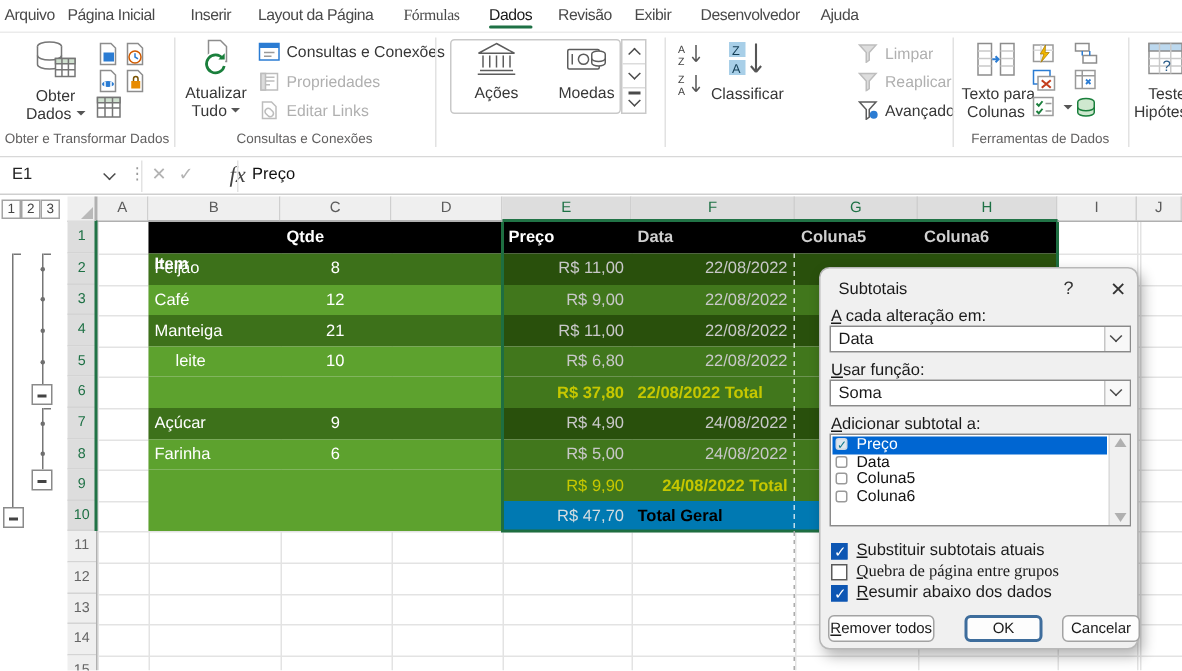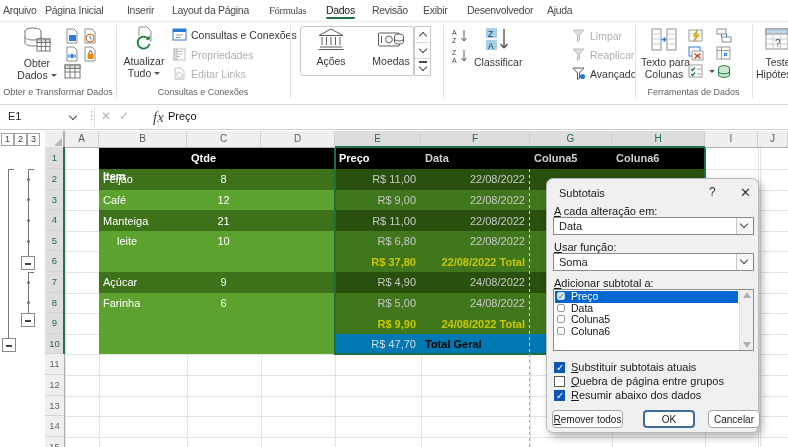--- a/index.html
+++ b/index.html
@@ -359,30 +359,30 @@
       <div class="celltxt" style="position: absolute; left: 425px; top: 62.9px; width: 100px; height: 14px; line-height: 14px; color: rgb(200, 200, 200); font-weight: normal; text-align: right;">22/08/2022</div>
       <div class="celltxt" style="position: absolute; left: 103px; top: 83.5px; width: 79px; height: 14px; line-height: 14px; color: rgb(255, 255, 255); font-weight: normal; text-align: left;">Manteiga</div>
       <div class="celltxt" style="position: absolute; left: 191px; top: 83.5px; width: 65px; height: 14px; line-height: 14px; color: rgb(255, 255, 255); font-weight: normal; text-align: center;">21</div>
       <div class="celltxt" style="position: absolute; left: 339px; top: 83.5px; width: 77px; height: 14px; line-height: 14px; color: rgb(200, 200, 200); font-weight: normal; text-align: right;">R$ 11,00</div>
       <div class="celltxt" style="position: absolute; left: 425px; top: 83.5px; width: 100px; height: 14px; line-height: 14px; color: rgb(200, 200, 200); font-weight: normal; text-align: right;">22/08/2022</div>
       <div class="celltxt" style="position: absolute; left: 103px; top: 104.1px; width: 79px; height: 14px; line-height: 14px; color: rgb(255, 255, 255); font-weight: normal; text-align: left; margin-left: 14px;">leite</div>
       <div class="celltxt" style="position: absolute; left: 191px; top: 104.1px; width: 65px; height: 14px; line-height: 14px; color: rgb(255, 255, 255); font-weight: normal; text-align: center;">10</div>
       <div class="celltxt" style="position: absolute; left: 339px; top: 104.1px; width: 77px; height: 14px; line-height: 14px; color: rgb(200, 200, 200); font-weight: normal; text-align: right;">R$ 6,80</div>
       <div class="celltxt" style="position: absolute; left: 425px; top: 104.1px; width: 100px; height: 14px; line-height: 14px; color: rgb(200, 200, 200); font-weight: normal; text-align: right;">22/08/2022</div>
       <div class="celltxt" style="position: absolute; left: 339px; top: 124.7px; width: 77px; height: 14px; line-height: 14px; color: rgb(198, 199, 0); font-weight: bold; text-align: right;">R$ 37,80</div>
-      <div class="celltxt" style="position: absolute; left: 425px; top: 124.7px; width: 100px; height: 14px; line-height: 14px; color: rgb(198, 199, 0); font-weight: bold; text-align: right;">22/08/2022 Total</div>
+      <div class="celltxt" style="position: absolute; left: 425px; top: 124.7px; width: 100px; height: 14px; line-height: 14px; color: rgb(198, 199, 0); font-weight: bold; ">22/08/2022 Total</div>
       <div class="celltxt" style="position: absolute; left: 103px; top: 145.3px; width: 79px; height: 14px; line-height: 14px; color: rgb(255, 255, 255); font-weight: normal; text-align: left;">Açúcar</div>
       <div class="celltxt" style="position: absolute; left: 191px; top: 145.3px; width: 65px; height: 14px; line-height: 14px; color: rgb(255, 255, 255); font-weight: normal; text-align: center;">9</div>
       <div class="celltxt" style="position: absolute; left: 339px; top: 145.3px; width: 77px; height: 14px; line-height: 14px; color: rgb(200, 200, 200); font-weight: normal; text-align: right;">R$ 4,90</div>
       <div class="celltxt" style="position: absolute; left: 425px; top: 145.3px; width: 100px; height: 14px; line-height: 14px; color: rgb(200, 200, 200); font-weight: normal; text-align: right;">24/08/2022</div>
       <div class="celltxt" style="position: absolute; left: 103px; top: 165.9px; width: 79px; height: 14px; line-height: 14px; color: rgb(255, 255, 255); font-weight: normal; text-align: left;">Farinha</div>
       <div class="celltxt" style="position: absolute; left: 191px; top: 165.9px; width: 65px; height: 14px; line-height: 14px; color: rgb(255, 255, 255); font-weight: normal; text-align: center;">6</div>
       <div class="celltxt" style="position: absolute; left: 339px; top: 165.9px; width: 77px; height: 14px; line-height: 14px; color: rgb(200, 200, 200); font-weight: normal; text-align: right;">R$ 5,00</div>
       <div class="celltxt" style="position: absolute; left: 425px; top: 165.9px; width: 100px; height: 14px; line-height: 14px; color: rgb(200, 200, 200); font-weight: normal; text-align: right;">24/08/2022</div>
-      <div class="celltxt" style="position: absolute; left: 339px; top: 186.5px; width: 77px; height: 14px; line-height: 14px; color: rgb(198, 199, 0); font-weight: bold; text-align: right;">R$ 9,90</div>
+      <div class="celltxt" style="position: absolute; left: 339px; top: 186.5px; width: 77px; height: 14px; line-height: 14px; color: rgb(198, 199, 0); font-weight: normal; text-align: right;">R$ 9,90</div>
       <div class="celltxt" style="position: absolute; left: 425px; top: 186.5px; width: 100px; height: 14px; line-height: 14px; color: rgb(198, 199, 0); font-weight: bold; text-align: right;">24/08/2022 Total</div>
       <div class="celltxt" style="position: absolute; left: 339px; top: 207.1px; width: 77px; height: 14px; line-height: 14px; color: rgb(213, 221, 224); font-weight: normal; text-align: right;">R$ 47,70</div>
       <div class="celltxt" style="position: absolute; left: 425px; top: 207.1px; width: 100px; height: 14px; line-height: 14px; color: rgb(0, 0, 0); font-weight: bold; text-align: left;">Total Geral</div>
       <div class="hdrcell" style="position: absolute; left: 65px; top: 1px; width: 34px; height: 16px; line-height: 16px; border-right: 1px solid rgb(207, 207, 207);">A</div>
       <div class="hdrcell" style="position: absolute; left: 99px; top: 1px; width: 88px; height: 16px; line-height: 16px; border-right: 1px solid rgb(207, 207, 207);">B</div>
       <div class="hdrcell" style="position: absolute; left: 187px; top: 1px; width: 74px; height: 16px; line-height: 16px; border-right: 1px solid rgb(207, 207, 207);">C</div>
       <div class="hdrcell" style="position: absolute; left: 261px; top: 1px; width: 74px; height: 16px; line-height: 16px; border-right: 1px solid rgb(207, 207, 207);">D</div>
       <div class="hdrcell hdrsel" style="position: absolute; left: 335px; top: 1px; width: 86px; height: 16px; line-height: 16px; border-right: 1px solid rgb(207, 207, 207);">E</div>
       <div class="hdrcell hdrsel" style="position: absolute; left: 421px; top: 1px; width: 109px; height: 16px; line-height: 16px; border-right: 1px solid rgb(207, 207, 207);">F</div>
       <div class="hdrcell hdrsel" style="position: absolute; left: 530px; top: 1px; width: 82px; height: 16px; line-height: 16px; border-right: 1px solid rgb(207, 207, 207);">G</div>
@@ -469,21 +469,21 @@
         </div>
         <div style="position: absolute; right: 0px; top: 0px; width: 14px; height: 100%; background: rgb(240, 240, 240); border-left: 1px solid rgb(220, 220, 220);">
           <div style="position:absolute;top:2px;left:3px;width:0;height:0;border-left:4px solid transparent;border-right:4px solid transparent;border-bottom:6px solid #b0b0b0"></div>
           <div style="position:absolute;bottom:2px;left:3px;width:0;height:0;border-left:4px solid transparent;border-right:4px solid transparent;border-top:6px solid #b0b0b0"></div>
         </div>
       </div>
     <div id="dchecks">
         <span class="dcheck on" style="left: 7px; top: 183px;"></span>
         <span class="dlabel" style="left: 24px; top: 182px;"><u>S</u>ubstituir subtotais atuais</span>
         <span class="dcheck" style="left: 7px; top: 197px;"></span>
-        <span class="dlabel" style="left: 24px; top: 196px;"><u>Q</u>uebra de página entre grupos</span>
+        <span class="dlabel" style="left: 24px; top: 196px; font-family: Liberation Serif, serif;"><u>Q</u>uebra de página entre grupos</span>
         <span class="dcheck on" style="left: 7px; top: 211px;"></span>
         <span class="dlabel" style="left: 24px; top: 210px;"><u>R</u>esumir abaixo dos dados</span>
       </div>
     <div id="dbtns">
         <div class="dbtn" style="left: 5px; top: 231px; width: 71px; line-height: 17px;"><u>R</u>emover todos</div>
         <div class="dbtn def" style="left: 96px; top: 231px; width: 52px; line-height: 15px;">OK</div>
         <div class="dbtn" style="left: 161px; top: 231px; width: 52px; line-height: 17px;">Cancelar</div>
       </div>
   </div>
 </div>

